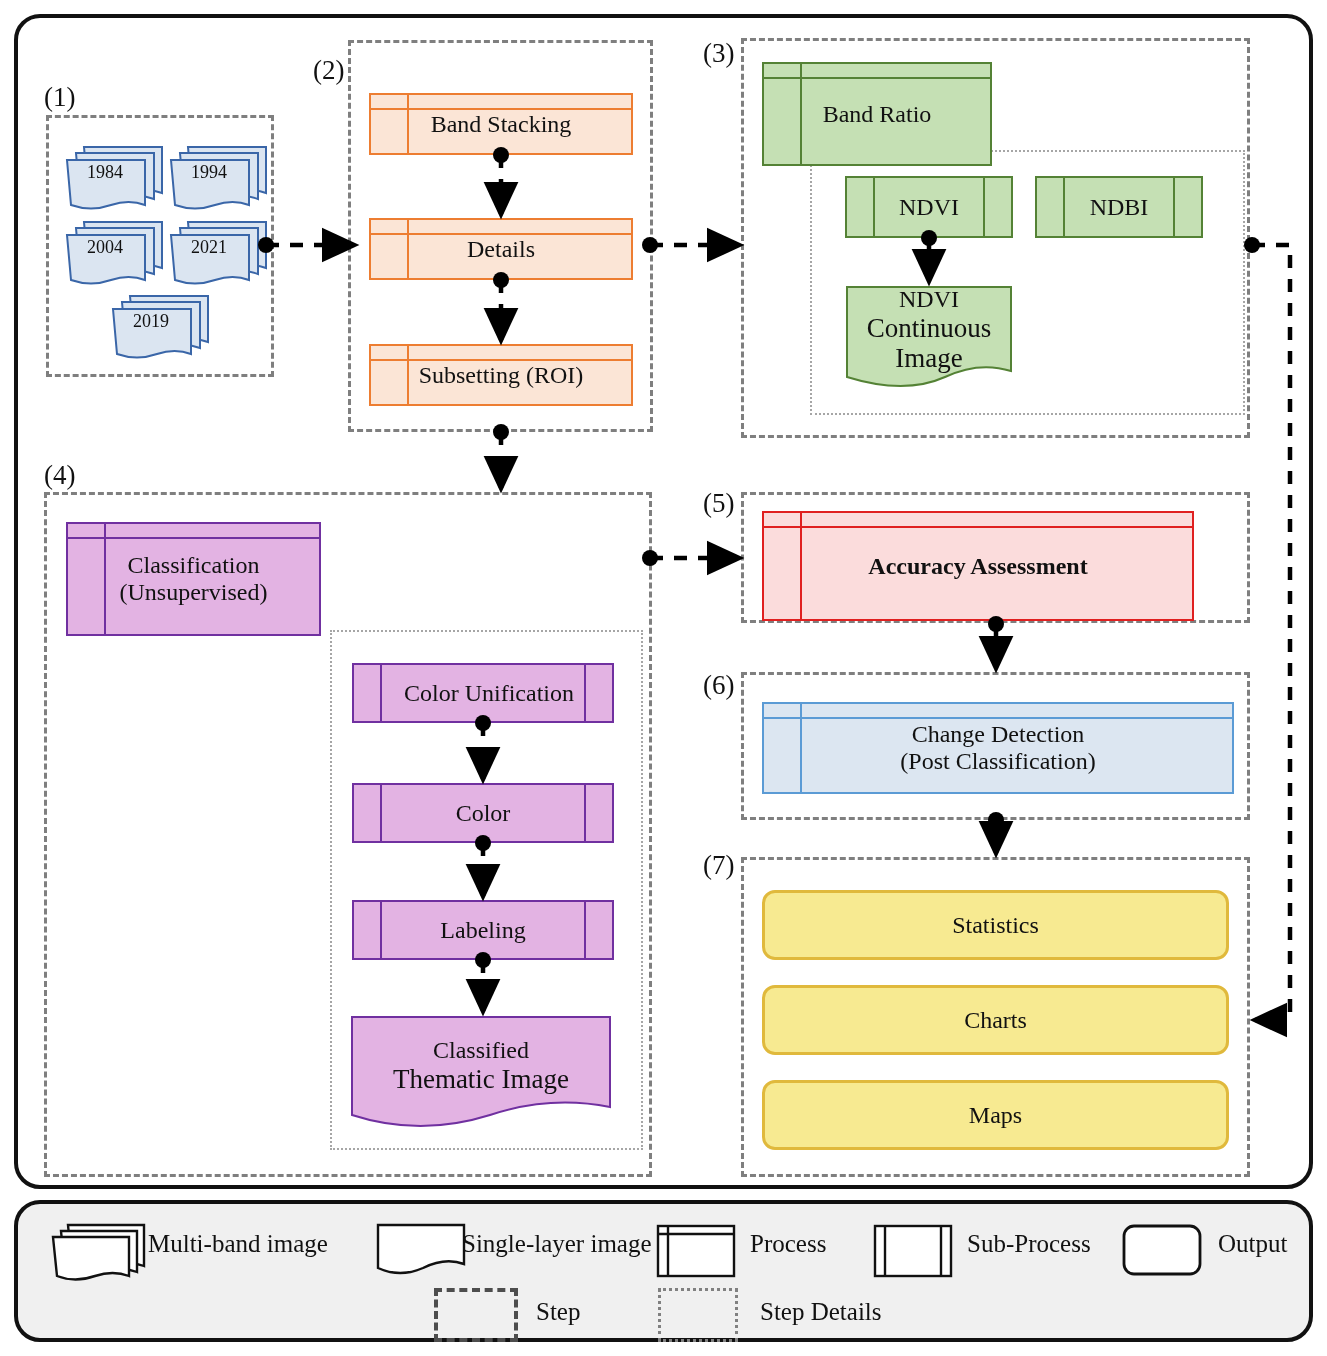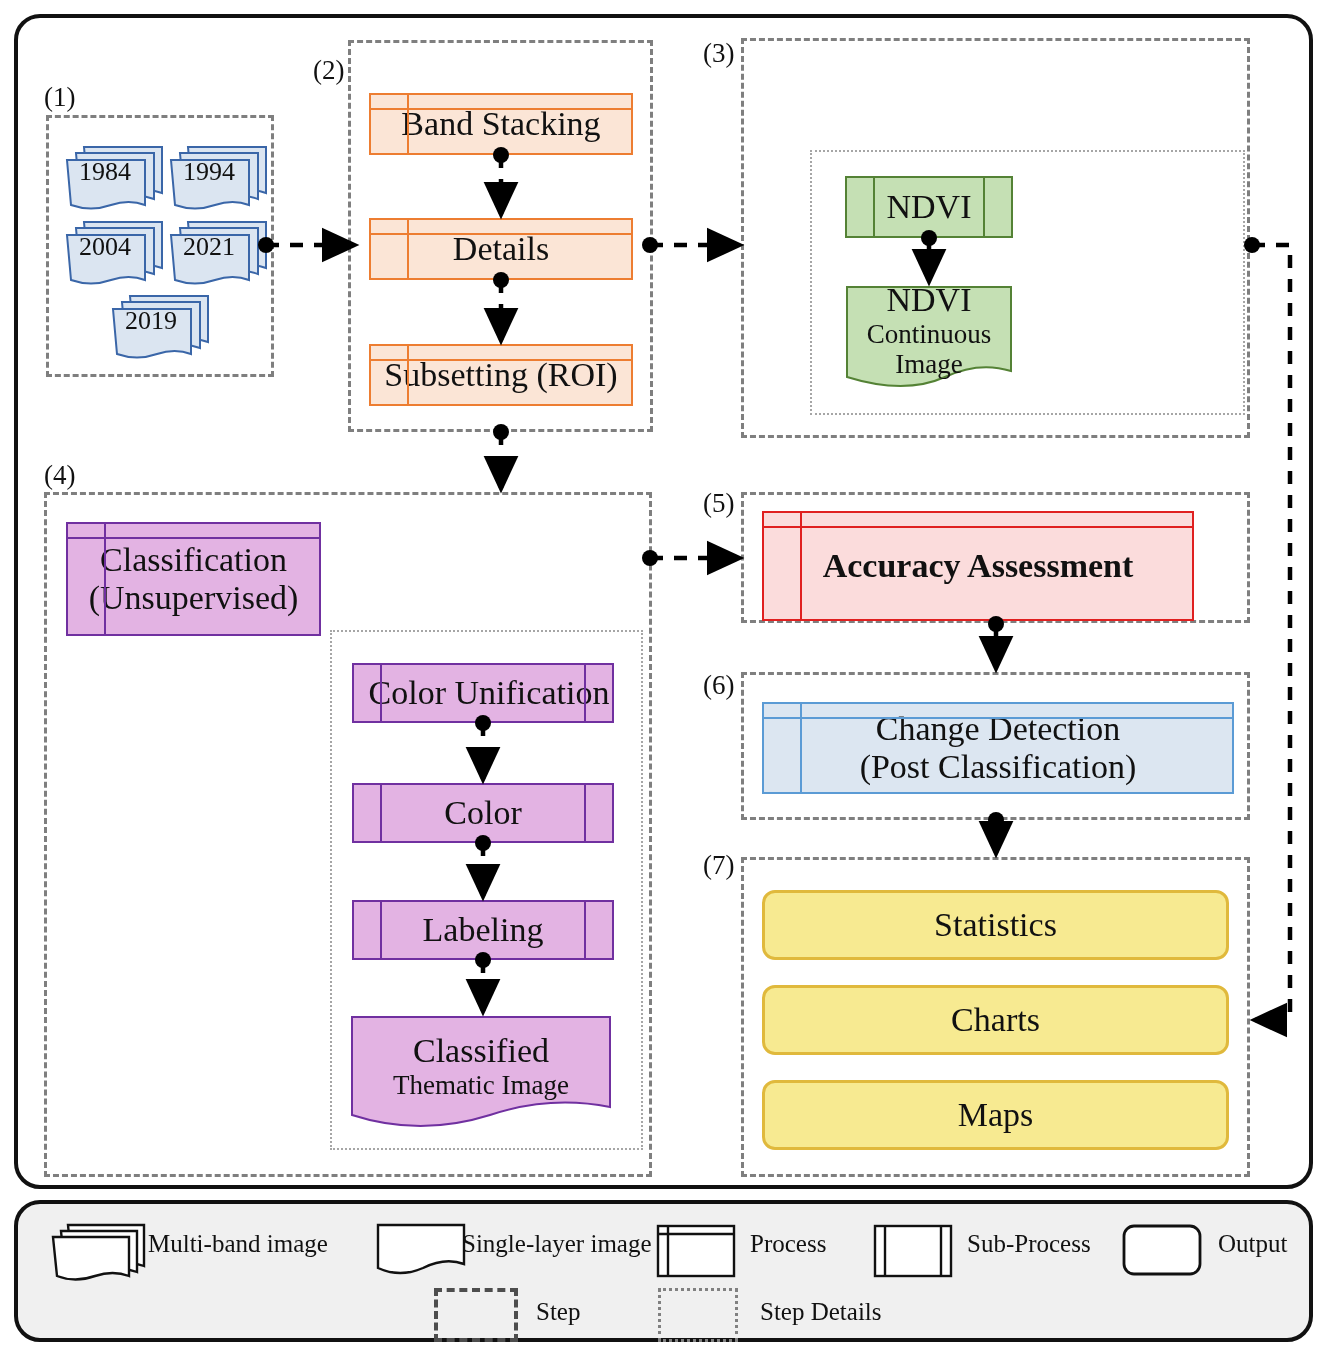--- a/index.html
+++ b/index.html
@@ -60,21 +60,21 @@
   .node {
     position: absolute;
     box-sizing: border-box;
     display: flex;
     flex-direction: column;
     align-items: center;
     justify-content: center;
     text-align: center;
     line-height: 1.12;
   }
-  .node .l1 { font-size: 34px; }
+  .node .l1 { font-size: 24px; }
   .node .l2 { font-size: 27px; }
 
   
   .proc {
     border: 2px solid var(--stroke);
     background: var(--fill);
   }
   .proc::before {
     content: "";
     position: absolute;
@@ -138,21 +138,21 @@
   .stack-node > .stack-text {
     position: relative;
     display: flex;
     align-items: center;
     justify-content: center;
     width: 100%;
     height: 100%;
     box-sizing: border-box;
     padding-right: 18px;
     padding-bottom: 10px;
-    font-size: 26px;
+    font-size: 18px;
   }
 
   
   .conn { position: absolute; overflow: visible; }
   .conn svg { position: absolute; inset: 0; overflow: visible; }
   .legend-text {
     position: absolute;
     font-size: 25px;
     white-space: nowrap;
     color: #111111;
@@ -239,25 +239,31 @@
   </div>
 
   <div class="node proc" style="--fill:#fbe5d6; --stroke:#ed7d31; left:369px; top:344px; width:264px; height:62px;">
     <span class="l1">Subsetting (ROI)</span>
   </div>
 
   <div class="step-label" style="left:703px; top:40px;">(3)</div>
   <div class="step-box" style="left:741px; top:38px; width:509px; height:400px;"></div>
   <div class="detail-box" style="left:810px; top:150px; width:435px; height:265px;"></div>
 
+  <div class="node proc" style="--fill:#c5e0b4; --stroke:#548235; left:762px; top:62px; width:230px; height:104px;">
+    <span class="l1">Band Ratio</span>
+  </div>
 
   <div class="node subproc" style="--fill:#c5e0b4; --stroke:#548235; left:845px; top:176px; width:168px; height:62px;">
     <span class="l1">NDVI</span>
   </div>
 
+  <div class="node subproc" style="--fill:#c5e0b4; --stroke:#548235; left:1035px; top:176px; width:168px; height:62px;">
+    <span class="l1">NDBI</span>
+  </div>
 
   <div class="node doc-node" style="left:845px; top:285px; width:168px; height:106px;">
     <svg viewBox="0 0 168 106" preserveAspectRatio="none">
       <path d="M2,2 H166 V86 Q134,76 100,92 Q60,110 2,92 Z" fill="#c5e0b4" stroke="#548235" stroke-width="2"></path>
     </svg>
     <span class="doc-text">
       <span class="l1">NDVI</span>
       <span class="l2">Continuous Image</span>
     </span>
   </div>

